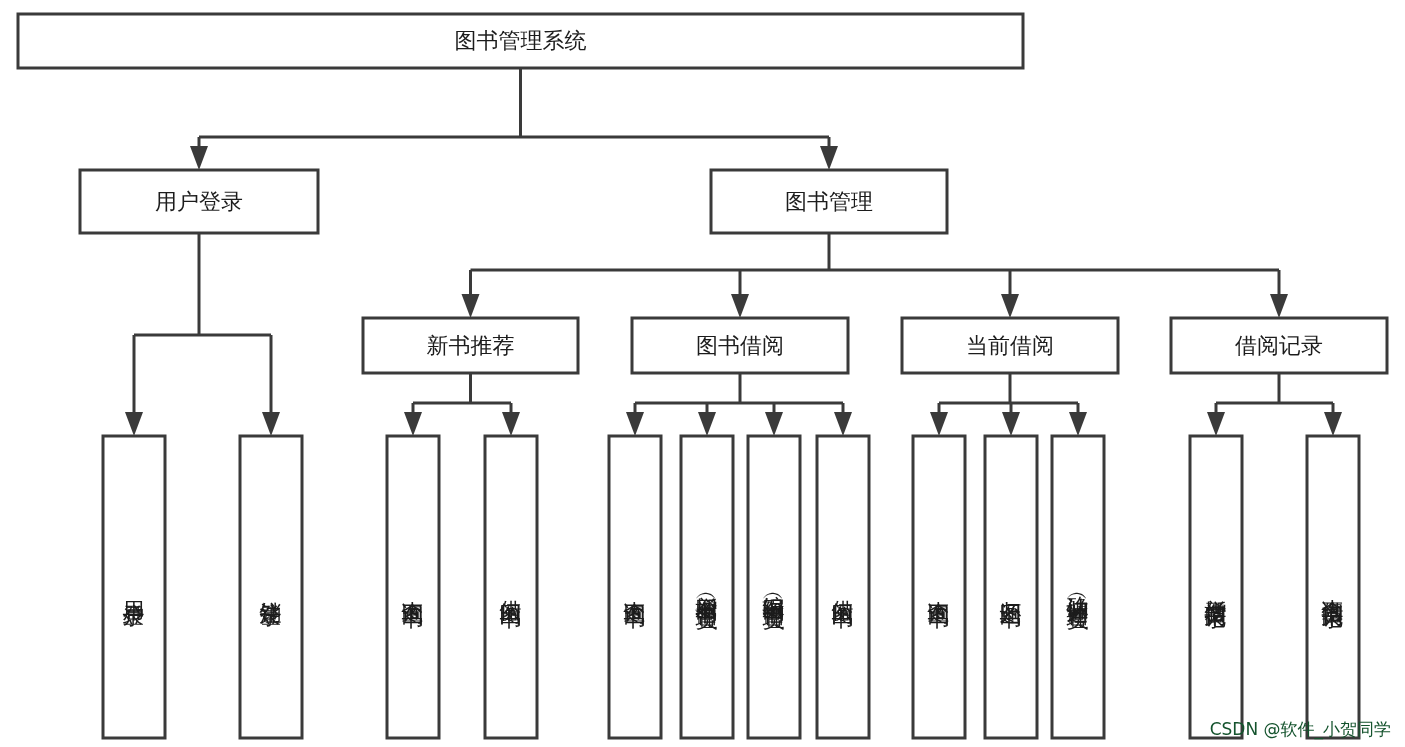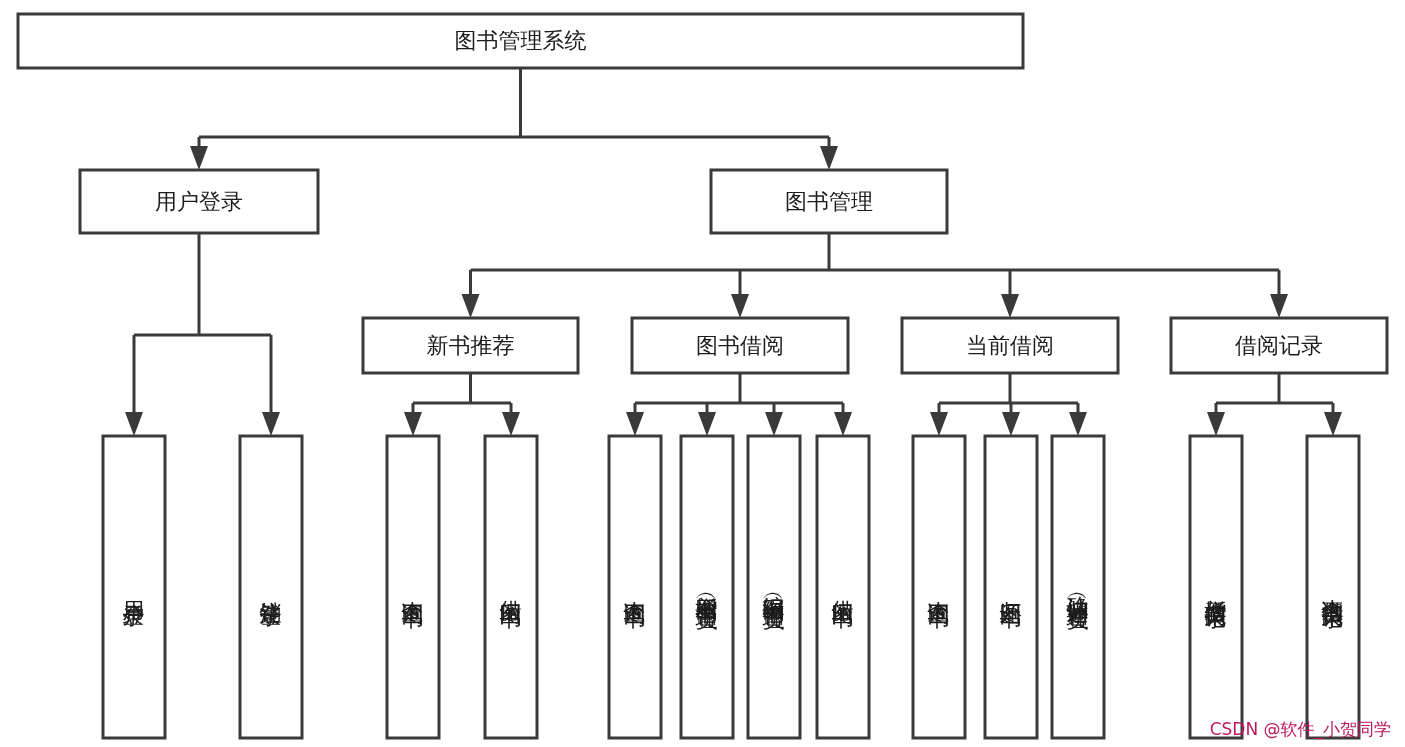--- a/index.html
+++ b/index.html
@@ -61,21 +61,21 @@
     white-space: nowrap;
     text-align: center;
     pointer-events: none;
   }
   .watermark {
     position: absolute;
     right: 14px;
     bottom: 6px;
     font-family: "DejaVu Sans", "Liberation Sans", sans-serif;
     font-size: 17px;
-    color: #be185d;
+    color: #14532d;
     white-space: nowrap;
     user-select: none;
   }
 </style>
 </head>
 <body>
 
 <div id="diagram-root">
 
   <svg id="tree-svg" viewBox="0 0 1405 747">

